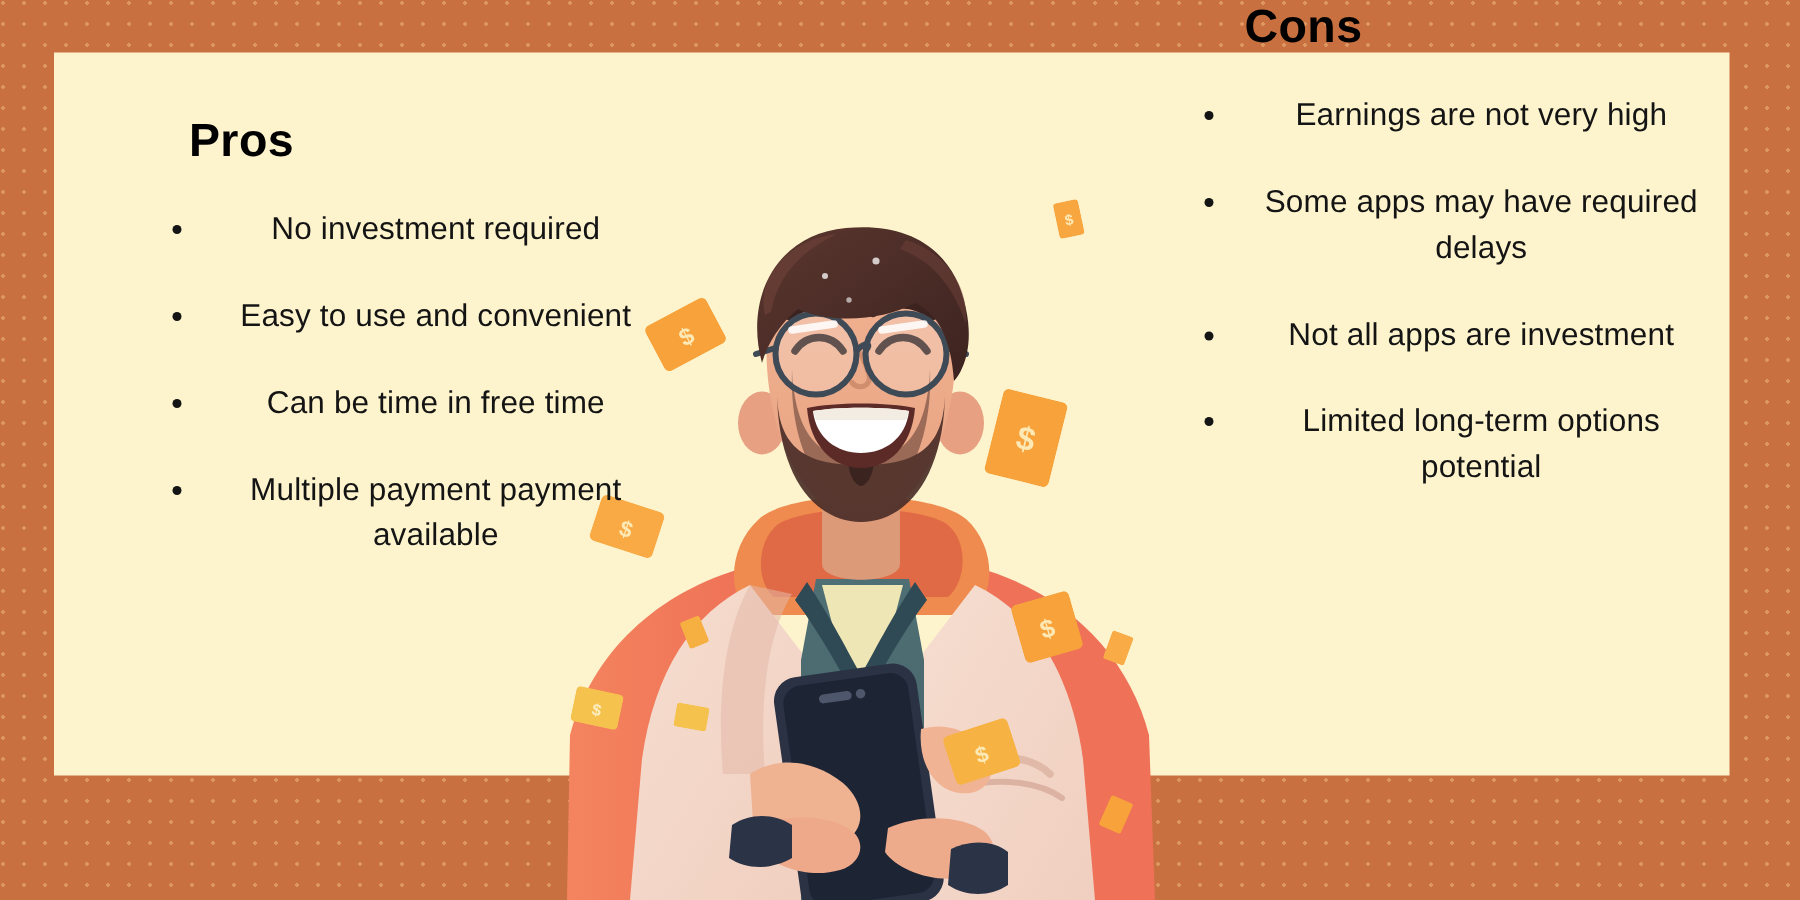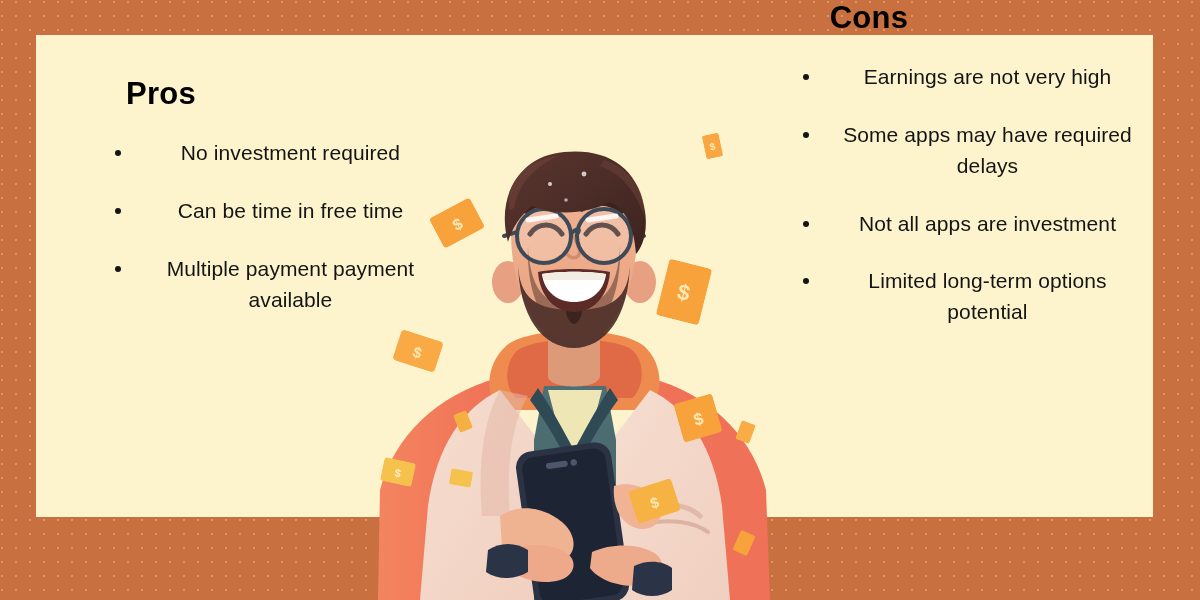--- a/index.html
+++ b/index.html
@@ -276,20 +276,21 @@
       <svg width="22" height="16" viewBox="0 0 22 16">
           <rect x="0" y="0" width="22" height="16" rx="2" fill="#f6c24e"></rect>
         </svg>
     </div>
   </div>
 
   <div class="column" id="col-pros">
     <h2 class="col-title">Pros</h2>
     <ul class="points">
       <li>No investment required</li>
+      <li>Easy to use and convenient</li>
       <li>Can be time in free time</li>
       <li>Multiple payment payment available</li>
     </ul>
   </div>
 
   <div class="column" id="col-cons">
     <h2 class="col-title">Cons</h2>
     <ul class="points">
       <li>Earnings are not very high</li>
       <li>Some apps may have required delays</li>

